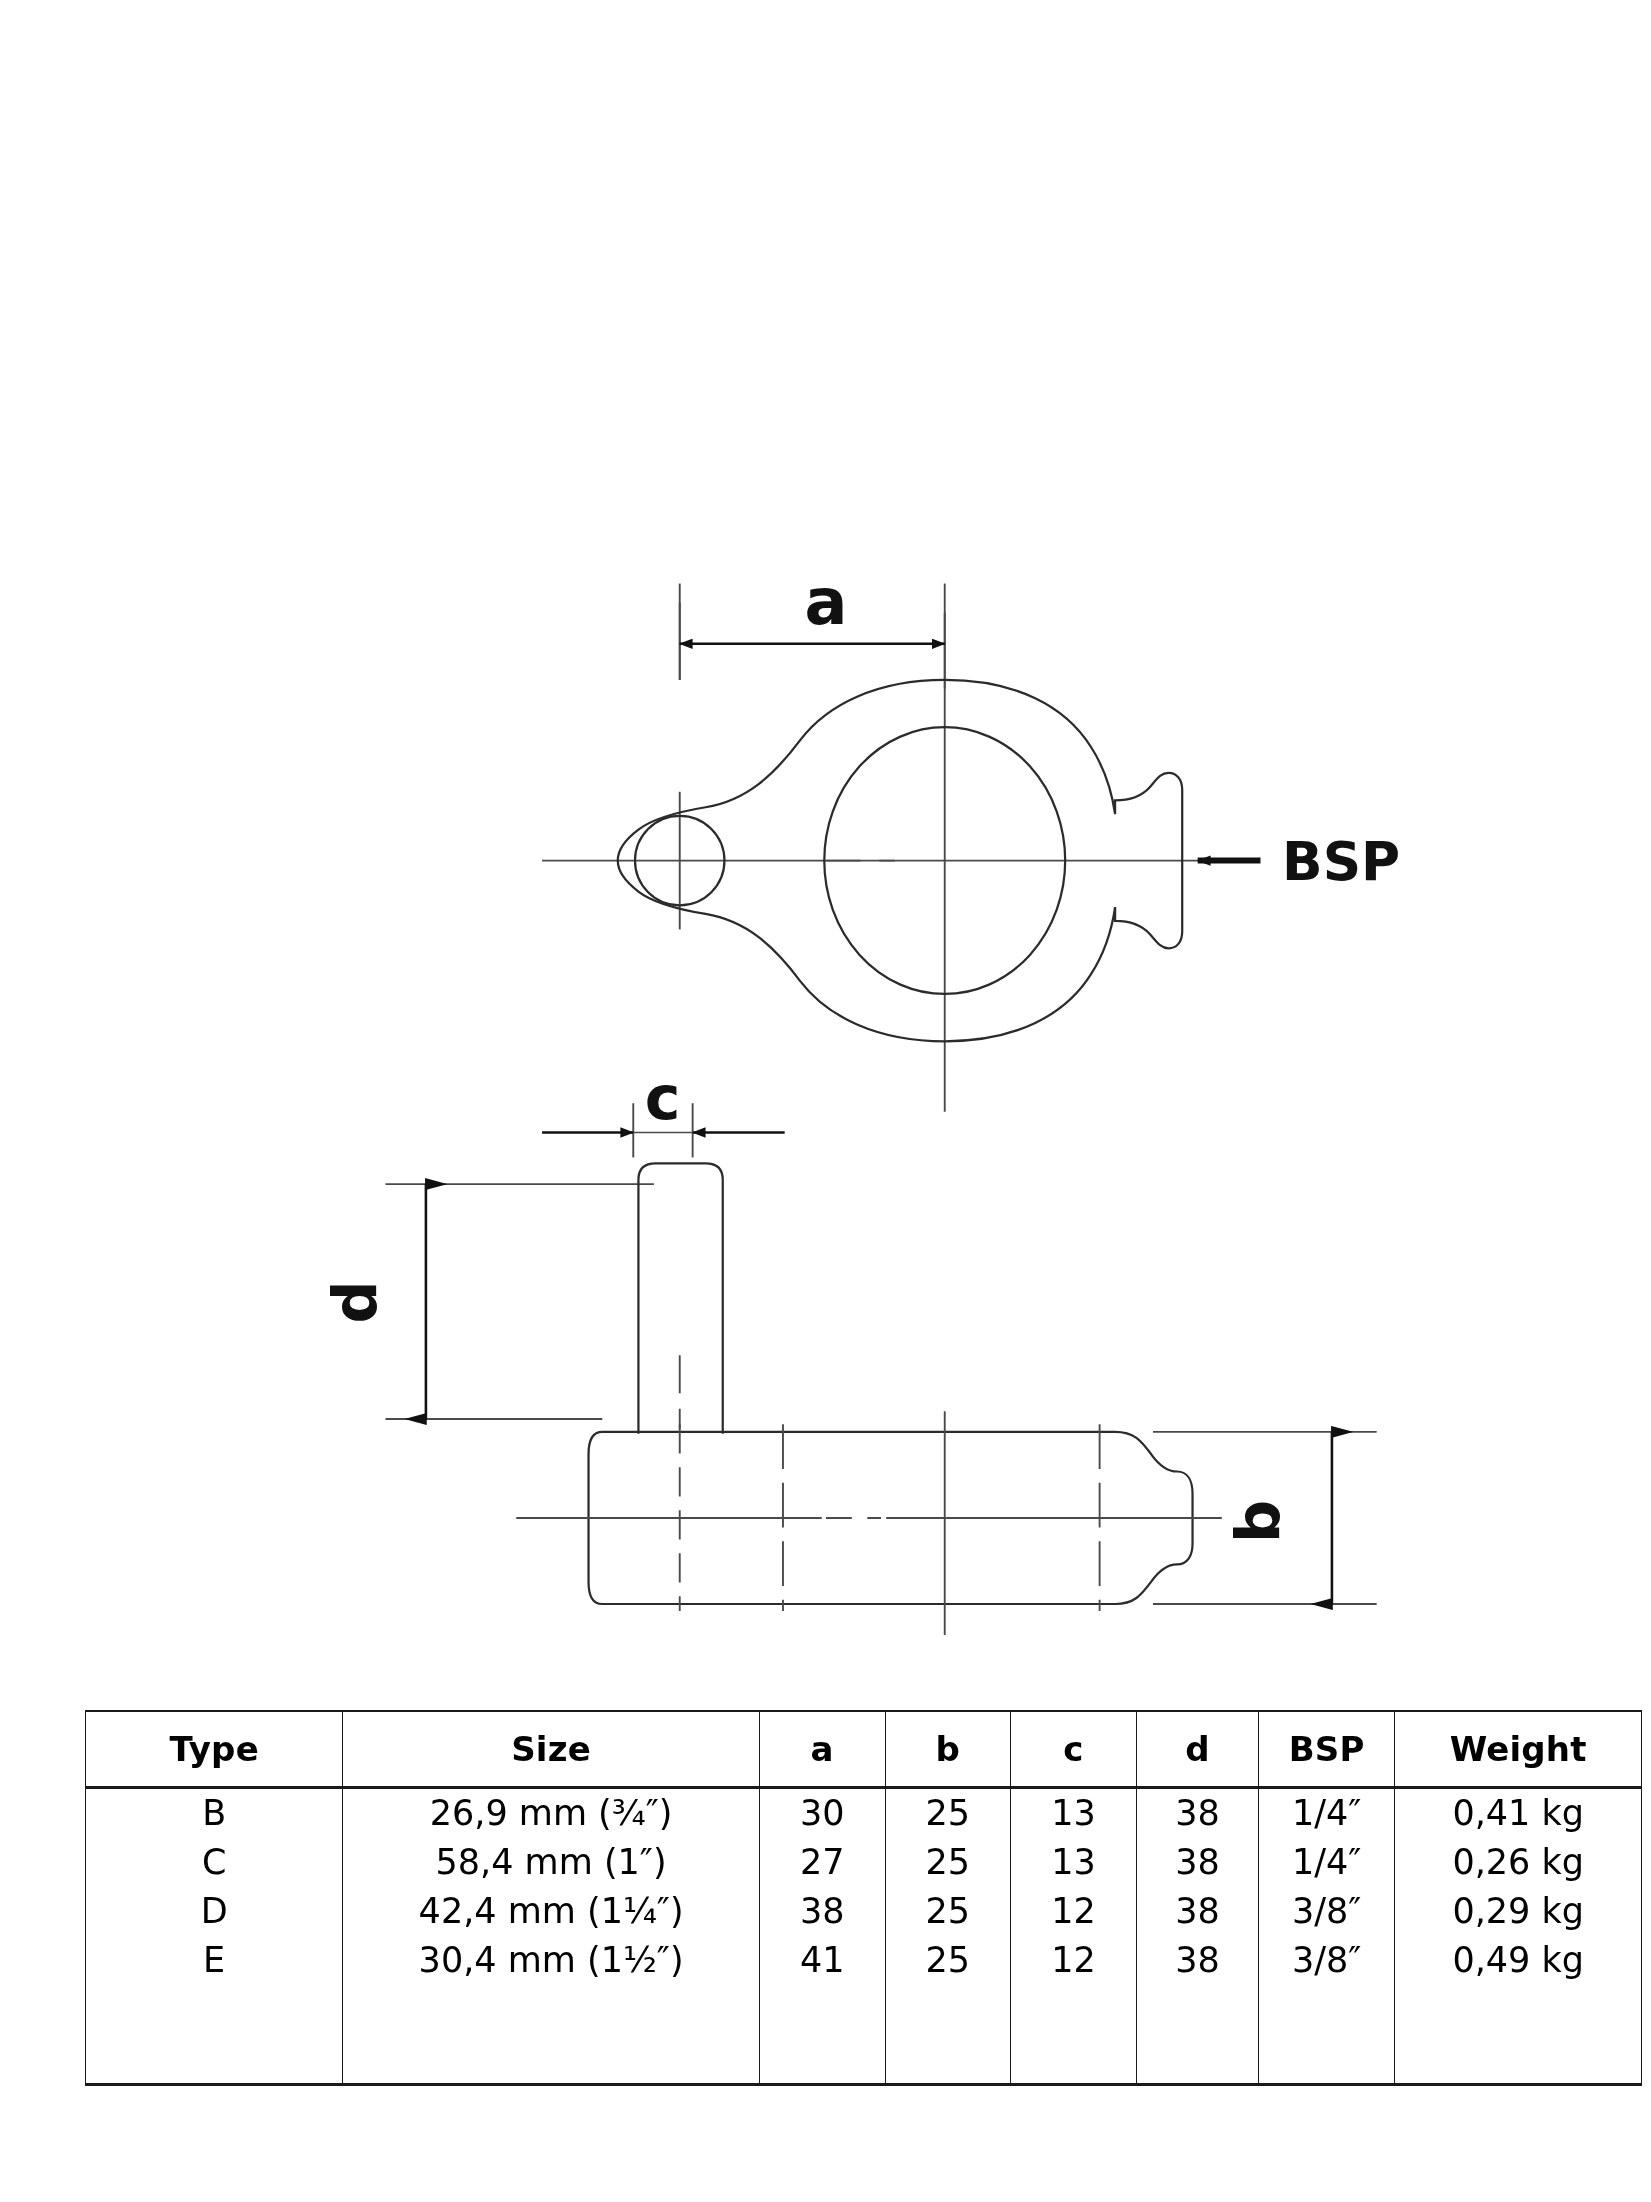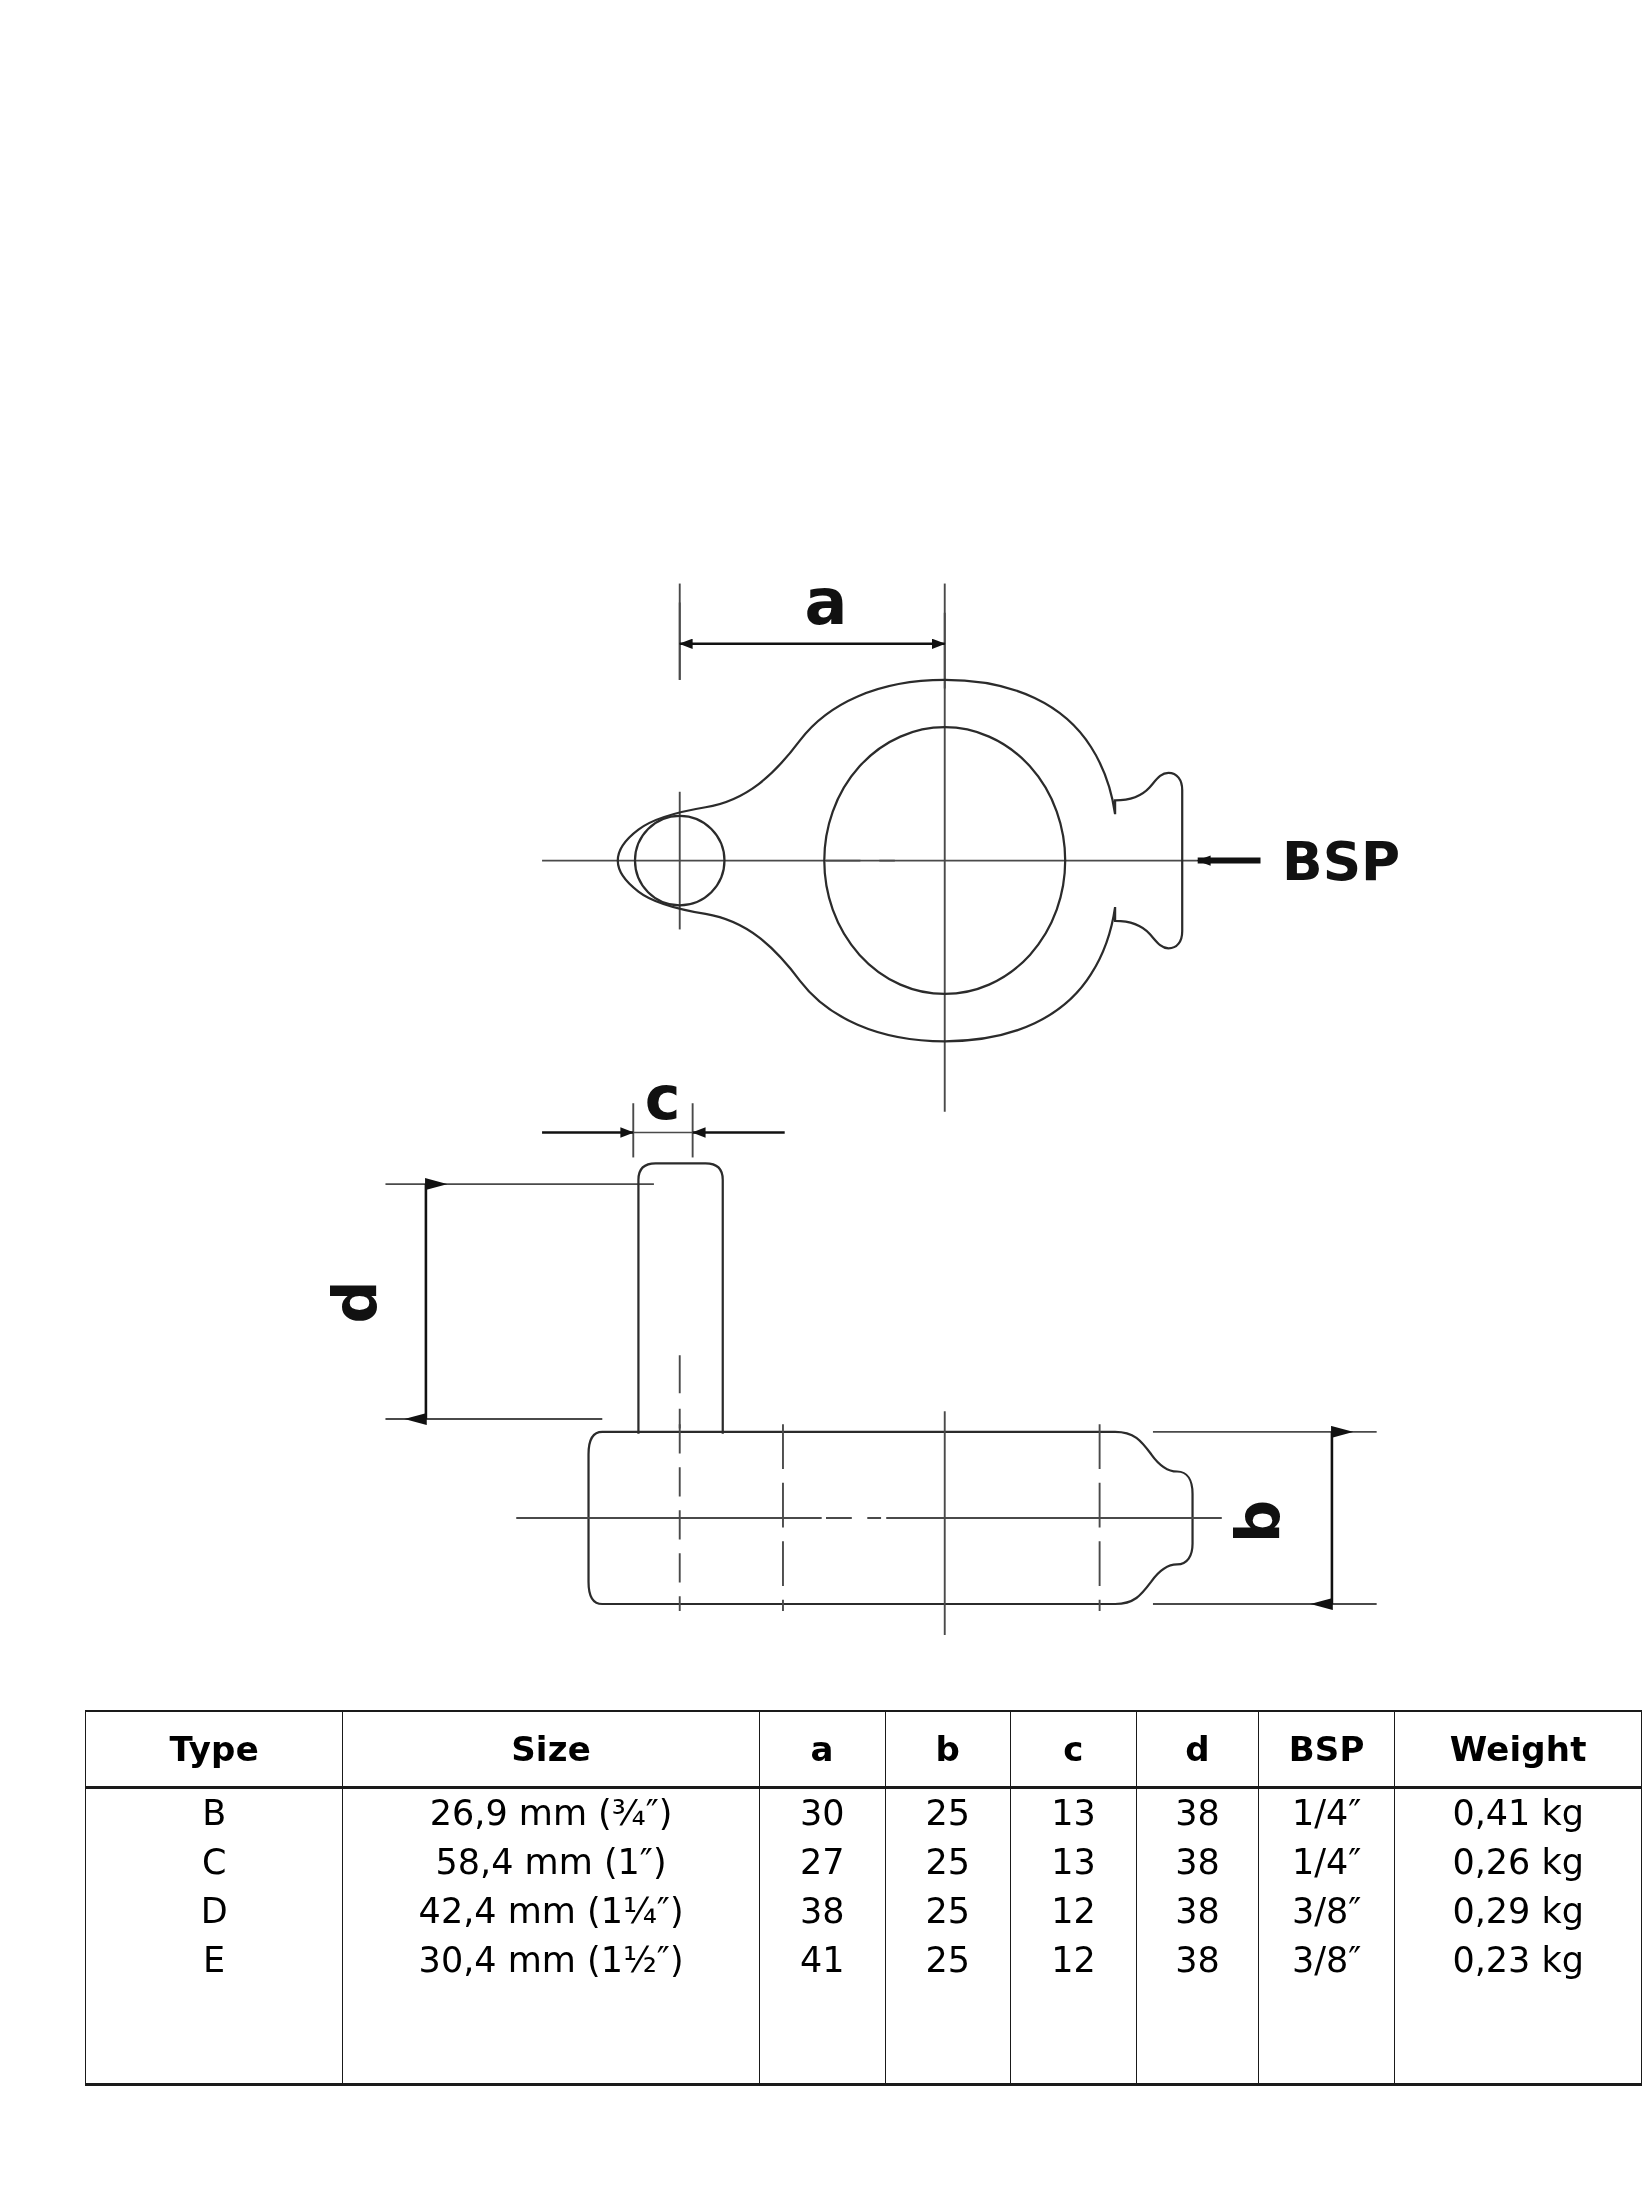--- a/index.html
+++ b/index.html
@@ -270,21 +270,21 @@
           <td>0,29 kg</td>
         </tr>
         <tr>
           <td>E</td>
           <td>30,4 mm (1½″)</td>
           <td>41</td>
           <td>25</td>
           <td>12</td>
           <td>38</td>
           <td>3/8″</td>
-          <td>0,23 kg</td>
+          <td>0,49 kg</td>
         </tr>
         <tr class="filler">
           <td>&nbsp;</td>
           <td>&nbsp;</td>
           <td>&nbsp;</td>
           <td>&nbsp;</td>
           <td>&nbsp;</td>
           <td>&nbsp;</td>
           <td>&nbsp;</td>
           <td>&nbsp;</td>

